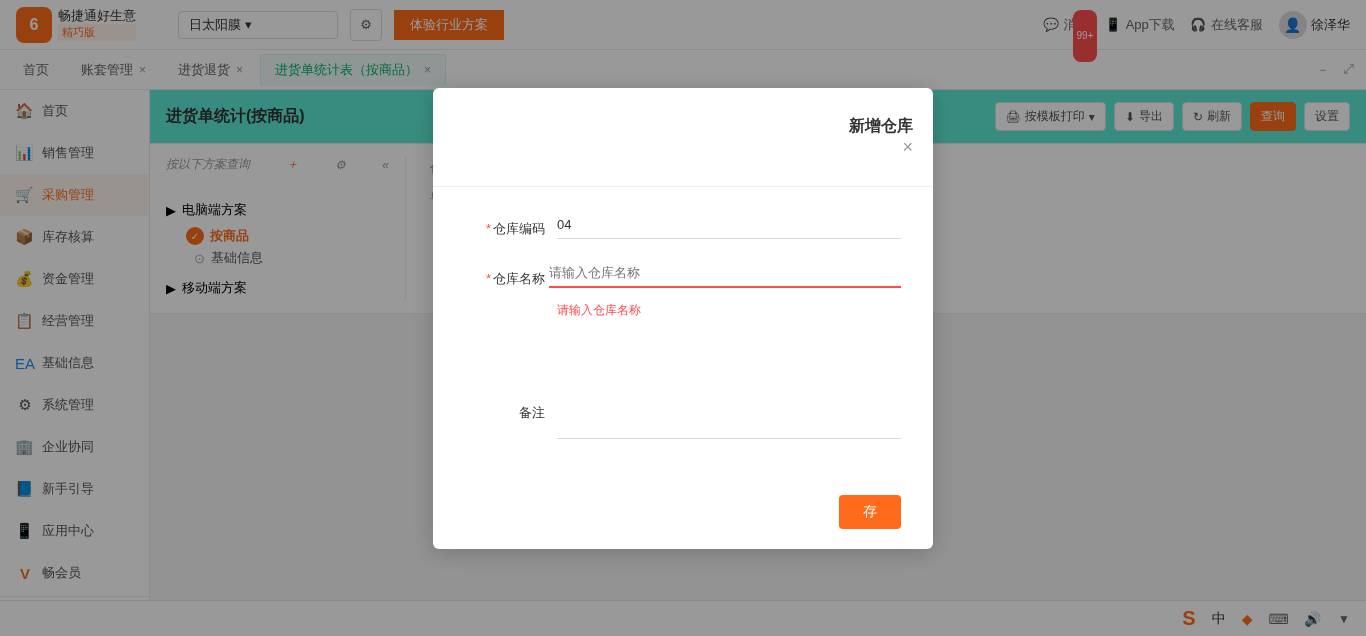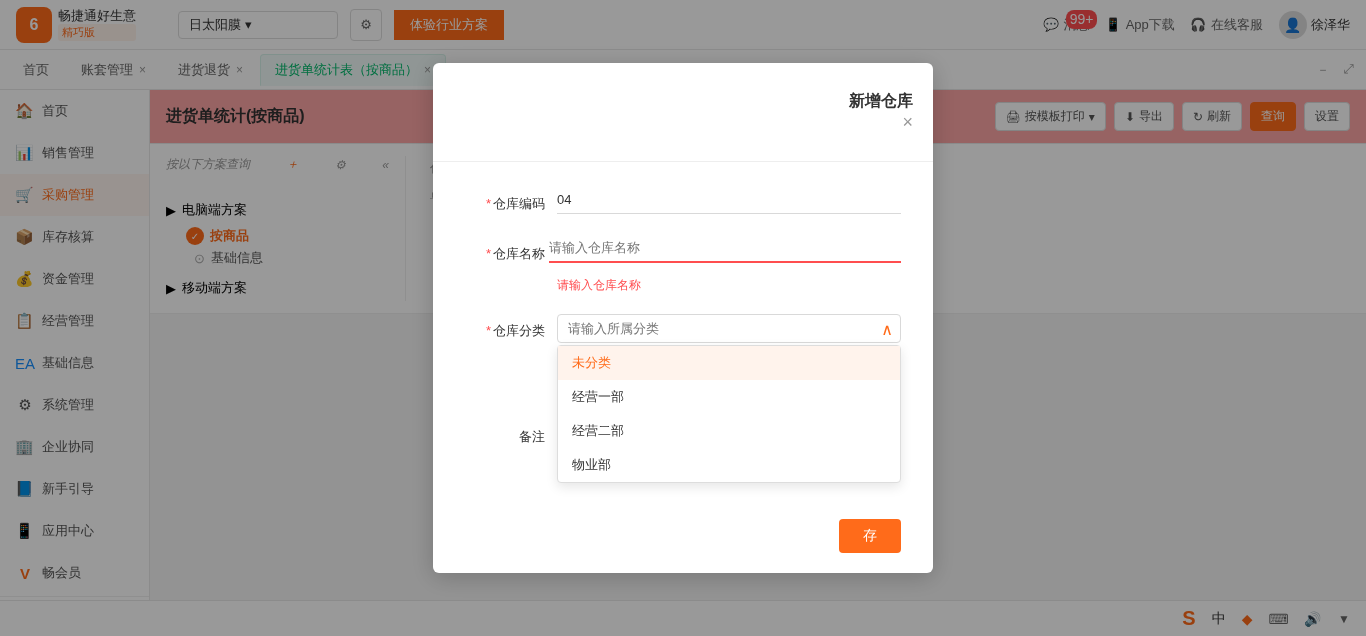--- a/index.html
+++ b/index.html
@@ -43,22 +43,22 @@
     }
     .gear-btn {
       width: 32px; height: 32px; border: 1px solid #ddd; border-radius: 4px;
       background: #fff; cursor: pointer; display: flex; align-items: center; justify-content: center;
       color: #666;
     }
     .topbar-right { display: flex; align-items: center; gap: 16px; }
     .notification { position: relative; cursor: pointer; }
     .notif-badge {
       position: absolute; top: -6px; right: -8px;
-      background: #ff4d4f; color: #fff; font-size: 14px;
-      border-radius: 8px; padding: 0 4px; line-height: 1.4;
+      background: #ff4d4f; color: #fff; font-size: 10px;
+      border-radius: 8px; padding: 19px 4px; line-height: 1.4;
     }
     .topbar-icon { display: flex; align-items: center; gap: 4px; color: #666; cursor: pointer; font-size: 13px; }
     .user-area { display: flex; align-items: center; gap: 4px; cursor: pointer; color: #333; }
     .avatar { width: 28px; height: 28px; border-radius: 50%; background: #ddd; display: flex; align-items: center; justify-content: center; color: #999; font-size: 14px; }
 
     
     .tabs-bar {
       height: 40px;
       background: #fff;
       display: flex;
@@ -99,21 +99,21 @@
       font-size: 13px;
     }
     .sidebar-item.active { background: #fff6f0; color: #ff6b1a; }
     .sidebar-icon { width: 18px; height: 18px; display: flex; align-items: center; justify-content: center; font-size: 15px; }
     .sidebar-bottom { margin-top: auto; border-top: 1px solid #eee; }
     .sidebar-bottom-item { display: flex; align-items: center; gap: 8px; padding: 12px 16px; cursor: pointer; color: #999; font-size: 13px; }
 
     
     .content { flex: 1; overflow: hidden; position: relative; background: #f5f5f5; }
     .page-header {
-      background: #fca5a5; padding: 12px 16px; display: flex; align-items: center; justify-content: space-between;
+      background: #5eead4; padding: 12px 16px; display: flex; align-items: center; justify-content: space-between;
       border-bottom: 1px solid #e8e8e8;
     }
     .page-title { font-size: 16px; font-weight: bold; color: #333; }
     .page-actions { display: flex; gap: 8px; align-items: center; }
     .action-btn {
       display: flex; align-items: center; gap: 4px;
       padding: 5px 10px; border: 1px solid #ddd; border-radius: 4px;
       background: #fff; cursor: pointer; color: #555; font-size: 12px;
     }
     .action-btn.orange { background: #ff6b1a; color: #fff; border-color: #ff6b1a; }
@@ -432,33 +432,20 @@
       <div class="form-row" style="flex-direction:column; align-items:stretch;">
         <div style="display:flex; gap:4px; align-items:flex-end;">
           <span class="form-label required">仓库名称</span>
           <input class="form-input error" type="text" placeholder="请输入仓库名称" style="">
         </div>
         <div style="margin-left:92px;">
           <span class="error-msg">请输入仓库名称</span>
         </div>
       </div>
 
-      <div class="form-row" style="align-items:flex-start; position:relative;">
-        <span class="form-label required">仓库分类</span>
-        <div class="select-wrap">
-          <input class="select-input" type="text" placeholder="请输入所属分类" style="">
-          <span class="select-arrow">∧</span>
-          <div class="dropdown-list">
-            <div class="dropdown-item selected">未分类</div>
-            <div class="dropdown-item">经营一部</div>
-            <div class="dropdown-item">经营二部</div>
-            <div class="dropdown-item">物业部</div>
-          </div>
-        </div>
-      </div>
 
       <div class="form-row" style="margin-top:60px;">
         <span class="form-label">备注</span>
         <textarea class="form-textarea" style=""></textarea>
       </div>
     </div>
     <div class="modal-footer">
       <button class="btn-save">存</button>
     </div>
   </div>

